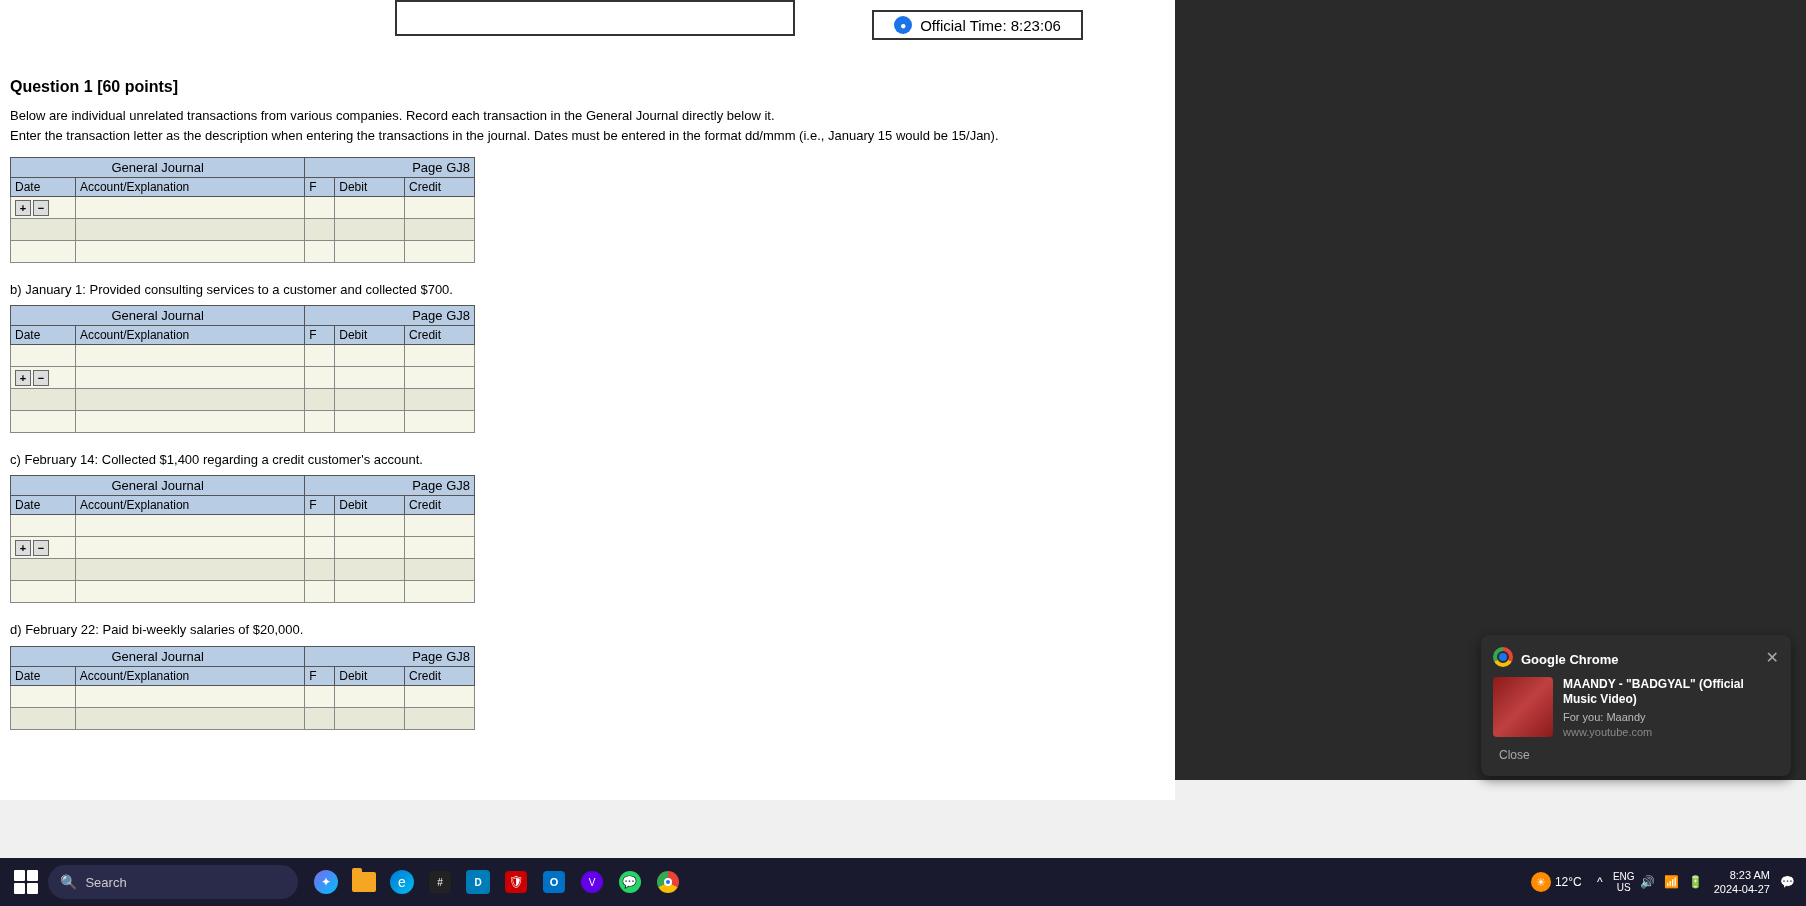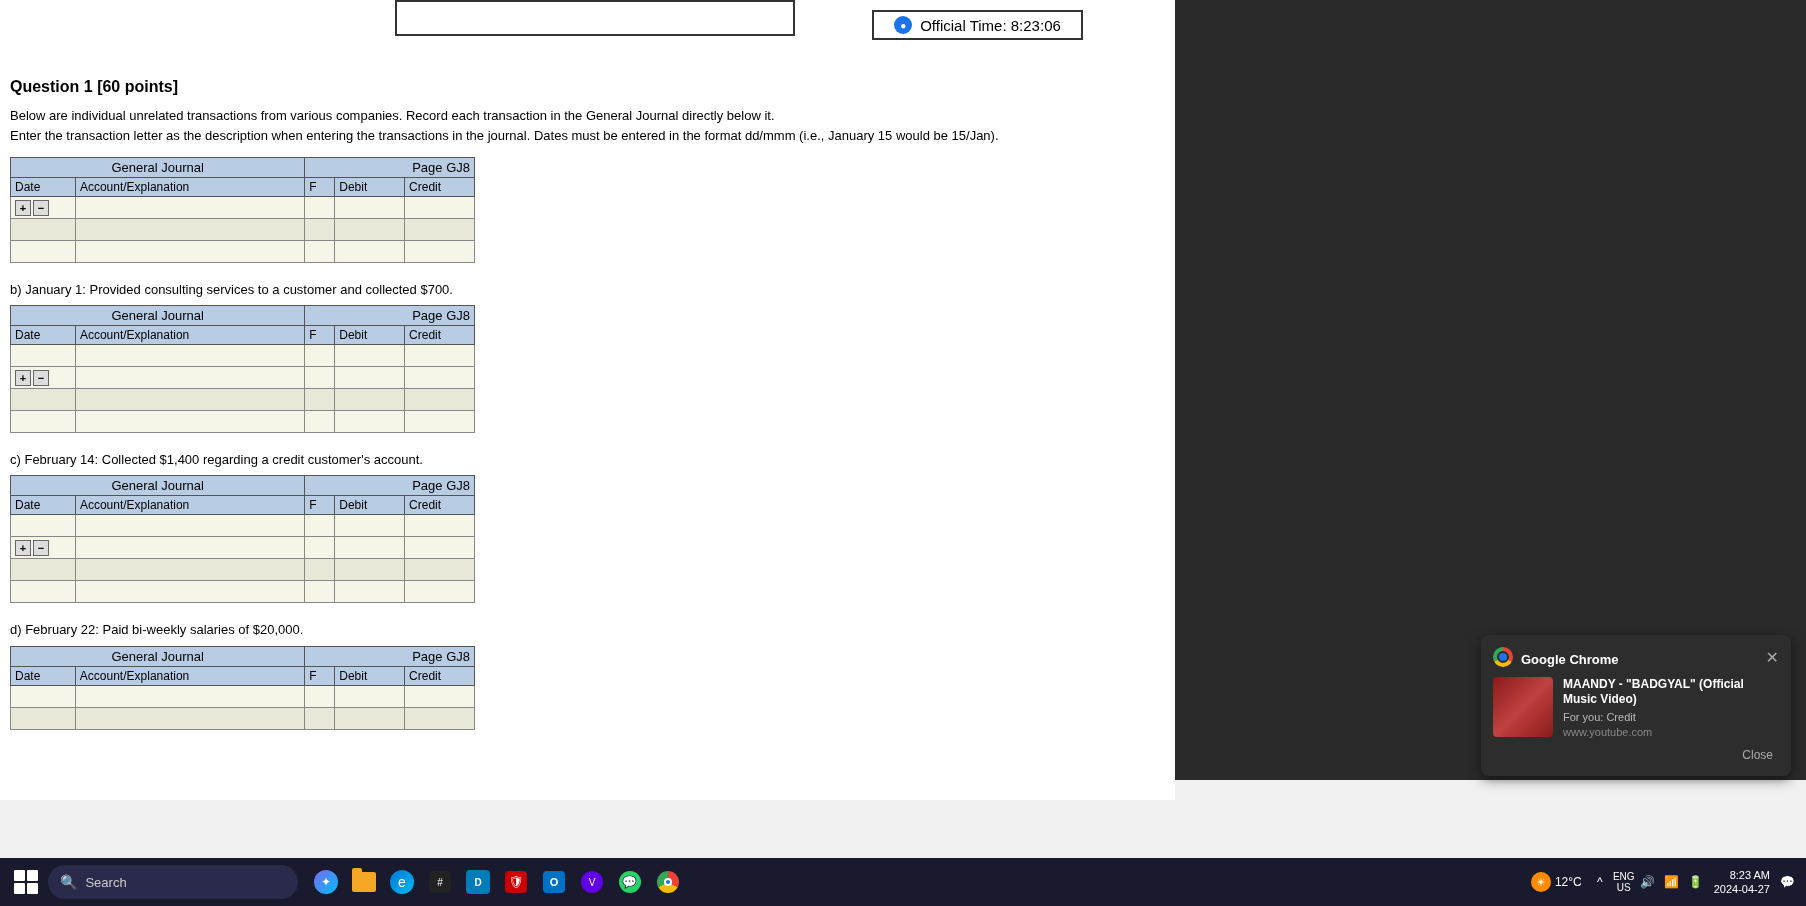--- a/index.html
+++ b/index.html
@@ -264,21 +264,21 @@
       margin-bottom: 3px;
     }
 
     .notif-url {
       font-size: 11px;
       color: #888;
     }
 
     .notif-close-btn {
       display: flex;
-      justify-content: flex-end;
+      justify-content: flex-start;
       margin-top: 8px;
     }
 
     .notif-close-btn button {
       background: none;
       border: none;
       color: #aaa;
       font-size: 12px;
       cursor: pointer;
       padding: 2px 6px;
@@ -611,21 +611,21 @@
     <div class="chrome-icon"></div>
     <span class="notif-title">Google Chrome</span>
     <span class="notif-close">✕</span>
   </div>
   <div class="notif-body">
     <div class="notif-thumb">
       <div class="notif-thumb-inner"></div>
     </div>
     <div class="notif-text">
       <div class="notif-video-title">MAANDY - "BADGYAL" (Official Music Video)</div>
-      <div class="notif-sub">For you: Credit</div>
+      <div class="notif-sub">For you: Maandy</div>
       <div class="notif-url">www.youtube.com</div>
     </div>
   </div>
   <div class="notif-close-btn">
     <button>Close</button>
   </div>
 </div>
 
 <div class="taskbar">
 

